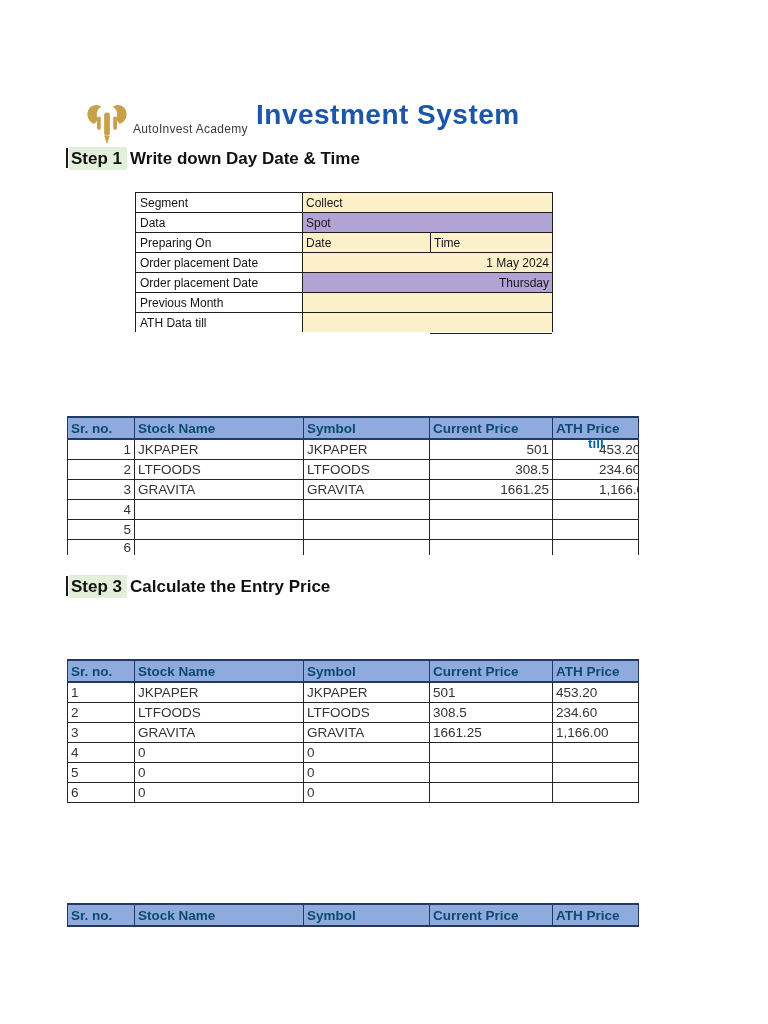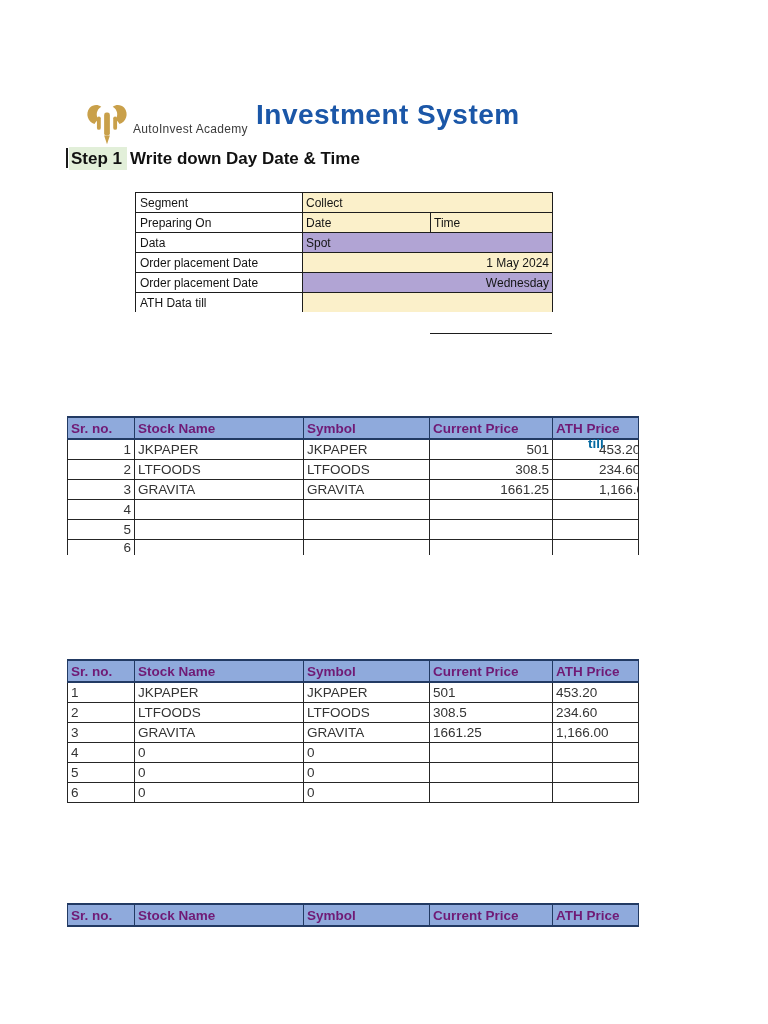--- a/index.html
+++ b/index.html
@@ -31,21 +31,21 @@
   #info-table td{border:1px solid #1d1d1d; font-size:12px;}
   #info-table td.lbl{background:#ffffff; padding-left:4px;}
   #info-table td.cream{background:#FBF0CA;}
   #info-table td.purple{background:#B1A4D4;}
   #info-table tr.last td{border-bottom:none;}
   .t1-bottom-seg{position:absolute; left:295px; top:141px; width:122px; height:1px; background:#1d1d1d;}
   
   .t-wrap{position:absolute; left:67px; width:571px;}
   .t-wrap table{width:571px;}
   .t-wrap th{
-    background:#8FAADC; font-weight:bold; text-align:left; color:#701a75;
+    background:#8FAADC; font-weight:bold; text-align:left; color:#0c4a6e;
     border:1px solid #223a63; border-top:2px solid #223a63; border-bottom:2px solid #223a63;
     height:20px;
   }
   .t-wrap td{border:1px solid #262626; color:#333;}
   .t-wrap tr.clipped td{height:15px; border-bottom:none;}
   .till-overflow{position:absolute; left:521px; top:20px; font-weight:bold; font-size:13.5px; color:#0369a1;}
 </style>
 </head>
 <body>
 
@@ -63,49 +63,56 @@
       </g>
     </svg>
     <span class="brand">AutoInvest Academy</span>
   </div>
 
   <div class="title">Investment System</div>
 
   <div class="step-heading" style="top:148px">
     <span class="bar"></span><span class="chip">Step 1</span><span class="stitle">Write down Day Date &amp; Time</span>
   </div>
+  <div class="step-heading" style="top:576px">
+    <span class="bar"></span><span class="chip">Step 3</span><span class="stitle">Calculate the Entry Price</span>
+  </div>
 
   <div class="t1-wrap">
     <table id="info-table">
       <colgroup>
           <col style="width:167px">
           <col style="width:128px">
           <col style="width:122px">
         </colgroup>
       <tbody id="info-tbody">
           <tr>
             <td class="lbl a-left">Segment</td>
             <td colspan="2" class="cream a-left">Collect</td>
           </tr>
           <tr>
+            <td class="lbl a-left">Data</td>
+            <td colspan="2" class="purple a-left">Spot</td>
+          </tr>
+          <tr>
             <td class="lbl a-left">Preparing On</td>
             <td colspan="1" class="cream a-left">Date</td>
             <td colspan="1" class="cream a-left">Time</td>
           </tr>
           <tr>
-            <td class="lbl a-left">Data</td>
-            <td colspan="2" class="purple a-left">Spot</td>
-          </tr>
-          <tr>
             <td class="lbl a-left">Order placement Date</td>
             <td colspan="2" class="cream a-right">1 May 2024</td>
           </tr>
           <tr>
             <td class="lbl a-left">Order placement Date</td>
-            <td colspan="2" class="purple a-right">Wednesday</td>
+            <td colspan="2" class="purple a-right">Thursday</td>
+          </tr>
+          <tr>
+            <td class="lbl a-left">Previous Month</td>
+            <td colspan="2" class="cream a-left"></td>
           </tr>
           <tr class="last">
             <td class="lbl a-left">ATH Data till</td>
             <td colspan="2" class="cream a-left"></td>
           </tr>
         </tbody>
     </table>
     <div class="t1-bottom-seg"></div>
   </div>
 

